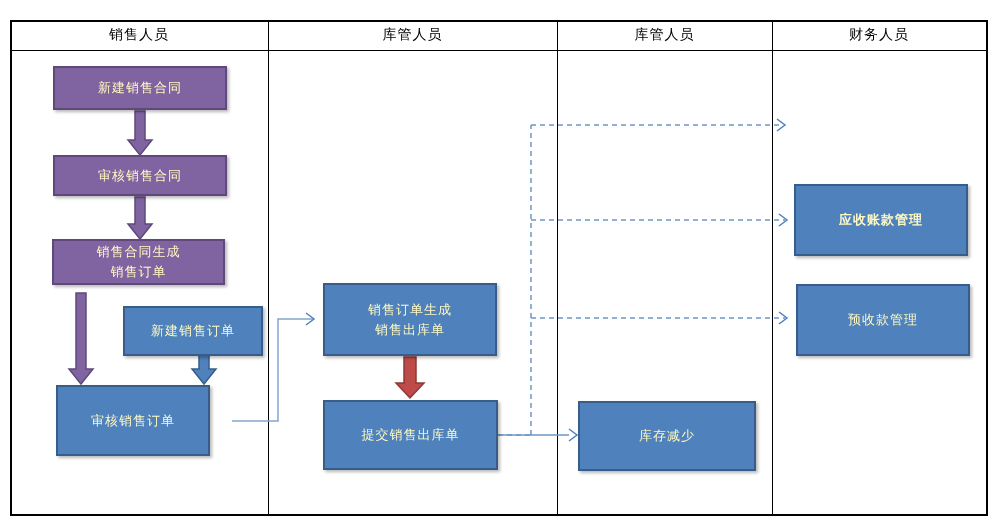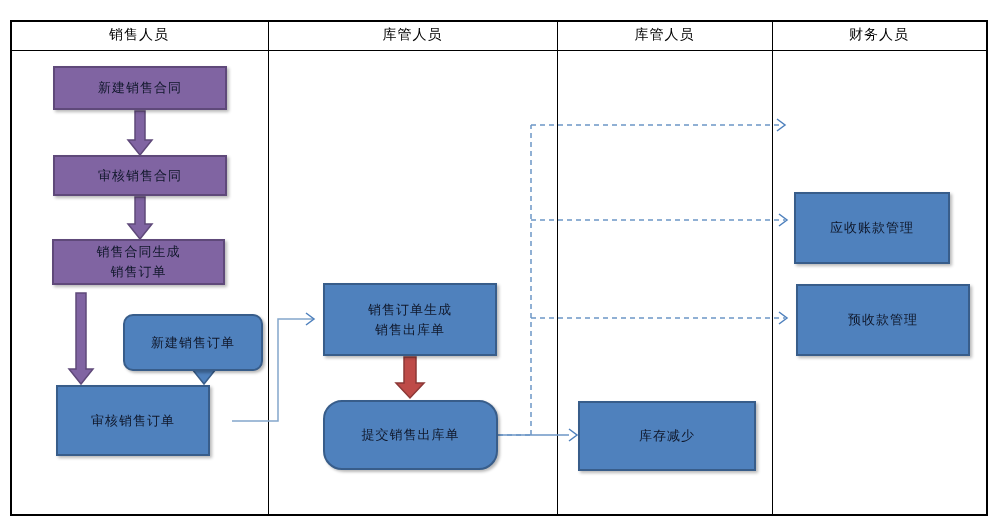--- a/index.html
+++ b/index.html
@@ -12,21 +12,21 @@
   .frame{position:absolute;left:10px;top:12px;width:974px;height:492px;border:2px solid #000;}
   .hline{position:absolute;background:#000;height:1px;}
   .vline{position:absolute;background:#000;width:1px;}
   .lane-header{
     position:absolute;top:12px;height:30px;display:flex;align-items:center;justify-content:center;
     font-size:14px;color:#000;letter-spacing:1px;
   }
   
   .node{
     position:absolute;display:flex;flex-direction:column;align-items:center;justify-content:center;
-    color:#0f172a;font-size:13px;letter-spacing:1px;text-align:center;line-height:20px;
+    color:#fef9c3;font-size:13px;letter-spacing:1px;text-align:center;line-height:20px;
     box-shadow:2px 2px 3px rgba(0,0,0,0.28);box-sizing:border-box;
   }
   .node.purple{background:var(--purple-fill,#8064A2);border:2px solid var(--purple-border,#5F497A);}
   .node.blue{background:var(--blue-fill,#4F81BD);border:2px solid var(--blue-border,#385D8A);}
   
   svg.overlay{position:absolute;left:0;top:0;width:998px;height:519px;pointer-events:none;}
   .block-purple{fill:var(--purple-fill,#8064A2);stroke:var(--purple-border,#5F497A);stroke-width:1.5;}
   .block-blue{fill:var(--blue-fill,#4F81BD);stroke:var(--blue-border,#385D8A);stroke-width:1.5;}
   .block-red{fill:var(--red-fill,#BE4B48);stroke:var(--red-border,#8C3836);stroke-width:1.5;}
   .conn{fill:none;stroke:var(--connector-color,#84A7CB);stroke-width:1.5;}
@@ -84,43 +84,43 @@
 
   <div class="node purple" style="left:53px;top:147px;width:174px;height:41px;">
     <span>审核销售合同</span>
   </div>
 
   <div class="node purple" style="left:52px;top:231px;width:173px;height:46px;">
     <span>销售合同生成</span>
     <span>销售订单</span>
   </div>
 
-  <div class="node blue" style="left:123px;top:306px;width:140px;height:57px;border-radius:10px;">
+  <div class="node blue" style="left:123px;top:298px;width:140px;height:50px;">
     <span>新建销售订单</span>
   </div>
 
   <div class="node blue" style="left:56px;top:377px;width:154px;height:71px;font-family:Liberation Serif, serif;">
     <span>审核销售订单</span>
   </div>
 
   <div class="node blue" style="left:323px;top:275px;width:174px;height:73px;">
     <span>销售订单生成</span>
     <span>销售出库单</span>
   </div>
 
-  <div class="node blue" style="left:323px;top:392px;width:175px;height:70px;border-radius:19px;">
+  <div class="node blue" style="left:323px;top:392px;width:175px;height:70px;">
     <span>提交销售出库单</span>
   </div>
 
   <div class="node blue" style="left:578px;top:393px;width:178px;height:70px;">
     <span>库存减少</span>
   </div>
 
 
-  <div class="node blue" style="left:794px;top:184px;width:156px;height:72px;">
+  <div class="node blue" style="left:794px;top:176px;width:174px;height:72px;font-weight:bold;">
     <span>应收账款管理</span>
   </div>
 
   <div class="node blue" style="left:796px;top:276px;width:174px;height:72px;">
     <span>预收款管理</span>
   </div>
 
 </div>
 
 </body></html>

